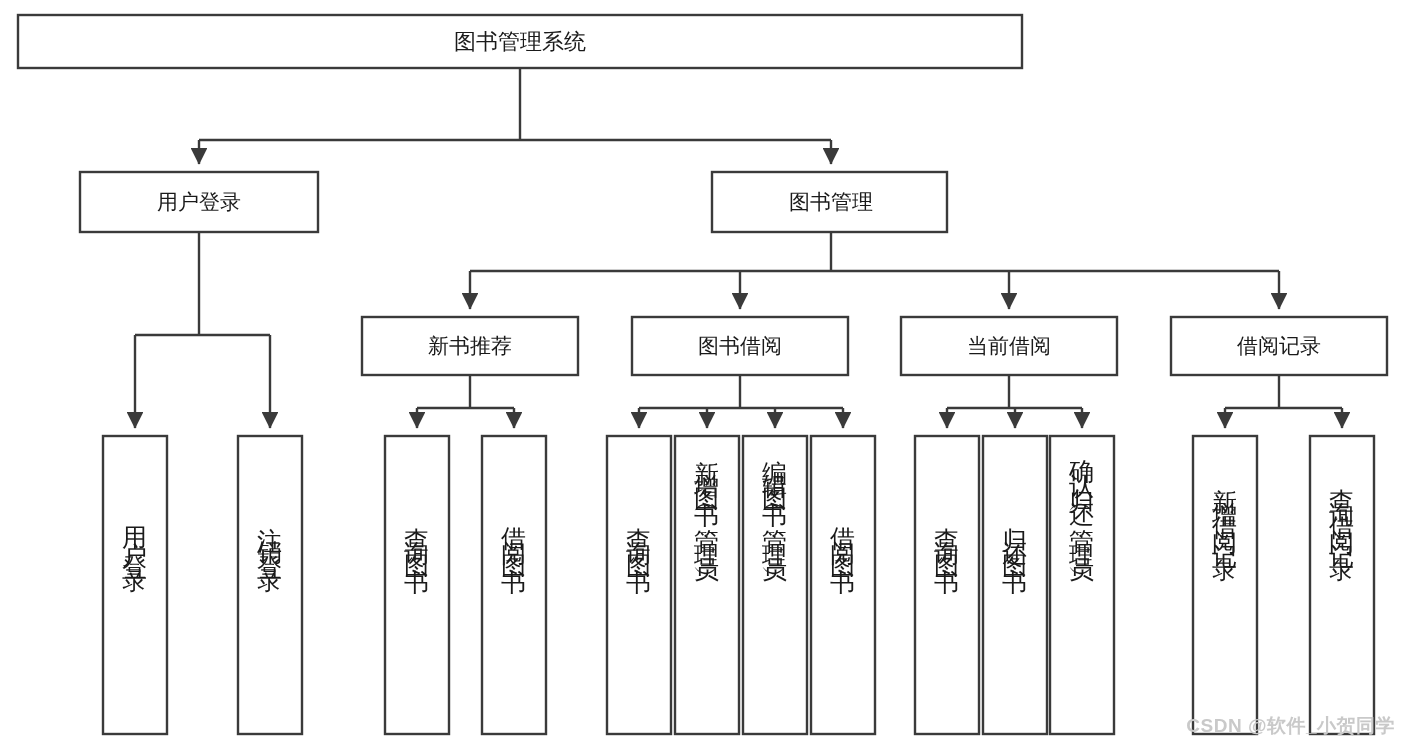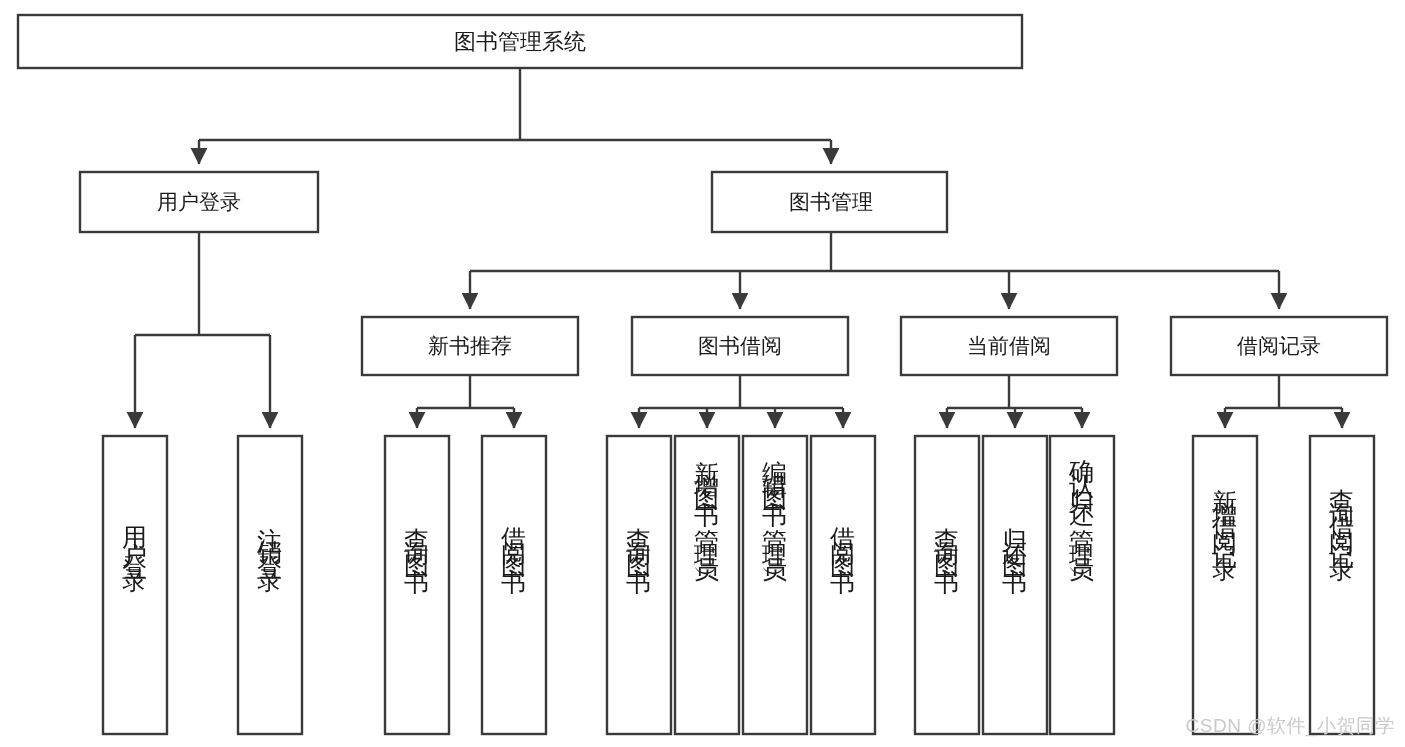--- a/index.html
+++ b/index.html
@@ -54,20 +54,21 @@
   }
   .watermark {
     position: absolute;
     right: 10px;
     bottom: 8px;
     font-family: "Liberation Sans", "DejaVu Sans", sans-serif;
     font-size: 19px;
     color: #c9c9c9;
     white-space: nowrap;
     letter-spacing: 0.5px;
+    font-weight: bold;
   }
 </style>
 </head>
 <body>
 
 <div id="diagram-root">
 
   <svg class="diagram" viewBox="0 0 1405 747" xmlns="http://www.w3.org/2000/svg">
 
     <defs>

